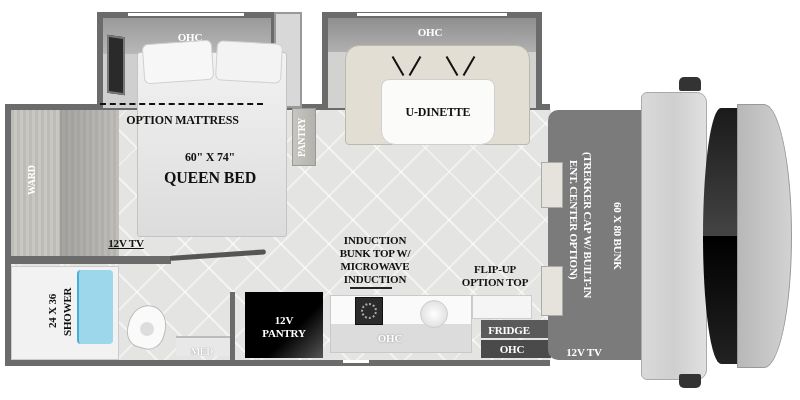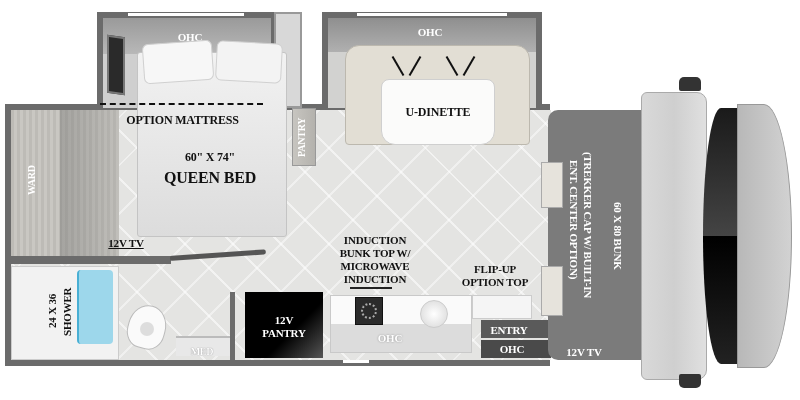--- a/index.html
+++ b/index.html
@@ -87,21 +87,21 @@
 <div class="lbl dark" style="left:320px;top:234px;width:110px;">INDUCTION</div>
 <div class="lbl dark" style="left:320px;top:247px;width:110px;">BUNK TOP W/</div>
 <div class="lbl dark" style="left:320px;top:260px;width:110px;">MICROWAVE</div>
 <div class="lbl dark" style="left:320px;top:273px;width:110px;">INDUCTION</div>
 
 <div class="lbl dark" style="left:440px;top:263px;width:110px;">FLIP-UP</div>
 <div class="lbl dark" style="left:440px;top:276px;width:110px;">OPTION TOP</div>
 <div class="abs" style="left:472px;top:295px;width:60px;height:24px;background:#f5f5f5;border:1px solid #ccc;"></div>
 
 <div class="abs" style="left:481px;top:320px;width:70px;height:18px;background:#5a5a5a;"></div>
-<div class="lbl light" style="left:484px;top:324px;width:50px;">ENTRY</div>
+<div class="lbl light" style="left:484px;top:324px;width:50px;">FRIDGE</div>
 <div class="abs" style="left:481px;top:340px;width:70px;height:18px;background:#4a4a4a;"></div>
 <div class="lbl light" style="left:490px;top:343px;width:44px;">OHC</div>
 <div class="abs" style="left:343px;top:360px;width:26px;height:3px;background:#fff;"></div>
 
 <div class="abs" style="left:548px;top:110px;width:100px;height:250px;background:#7b7b7b;border-radius:10px 0 0 10px;"></div>
 <div class="abs" style="left:541px;top:162px;width:22px;height:46px;background:#e6e3dc;border:1px solid #aaa;"></div>
 <div class="abs" style="left:541px;top:266px;width:22px;height:50px;background:#e6e3dc;border:1px solid #aaa;"></div>
 
 <div class="lbl light vert-cw" style="left:610px;top:186px;width:14px;height:100px;">60 X 80 BUNK</div>
 <div class="lbl light vert-cw" style="left:580px;top:140px;width:14px;height:170px;">(TREKKER CAP W/ BUILT-IN</div>

